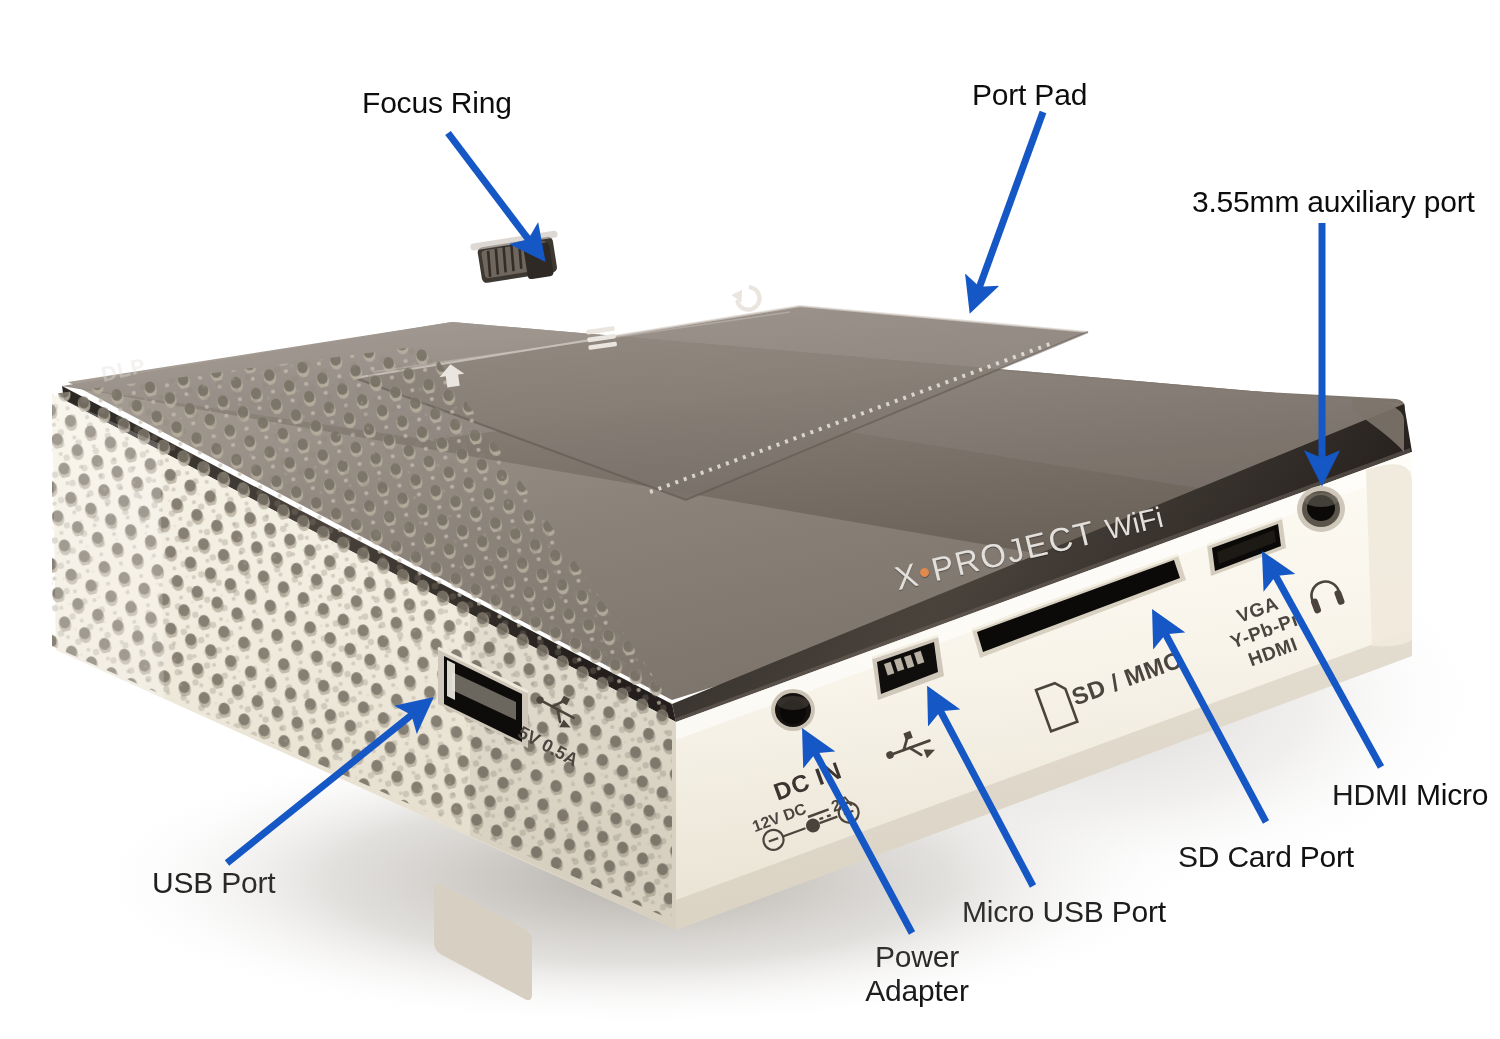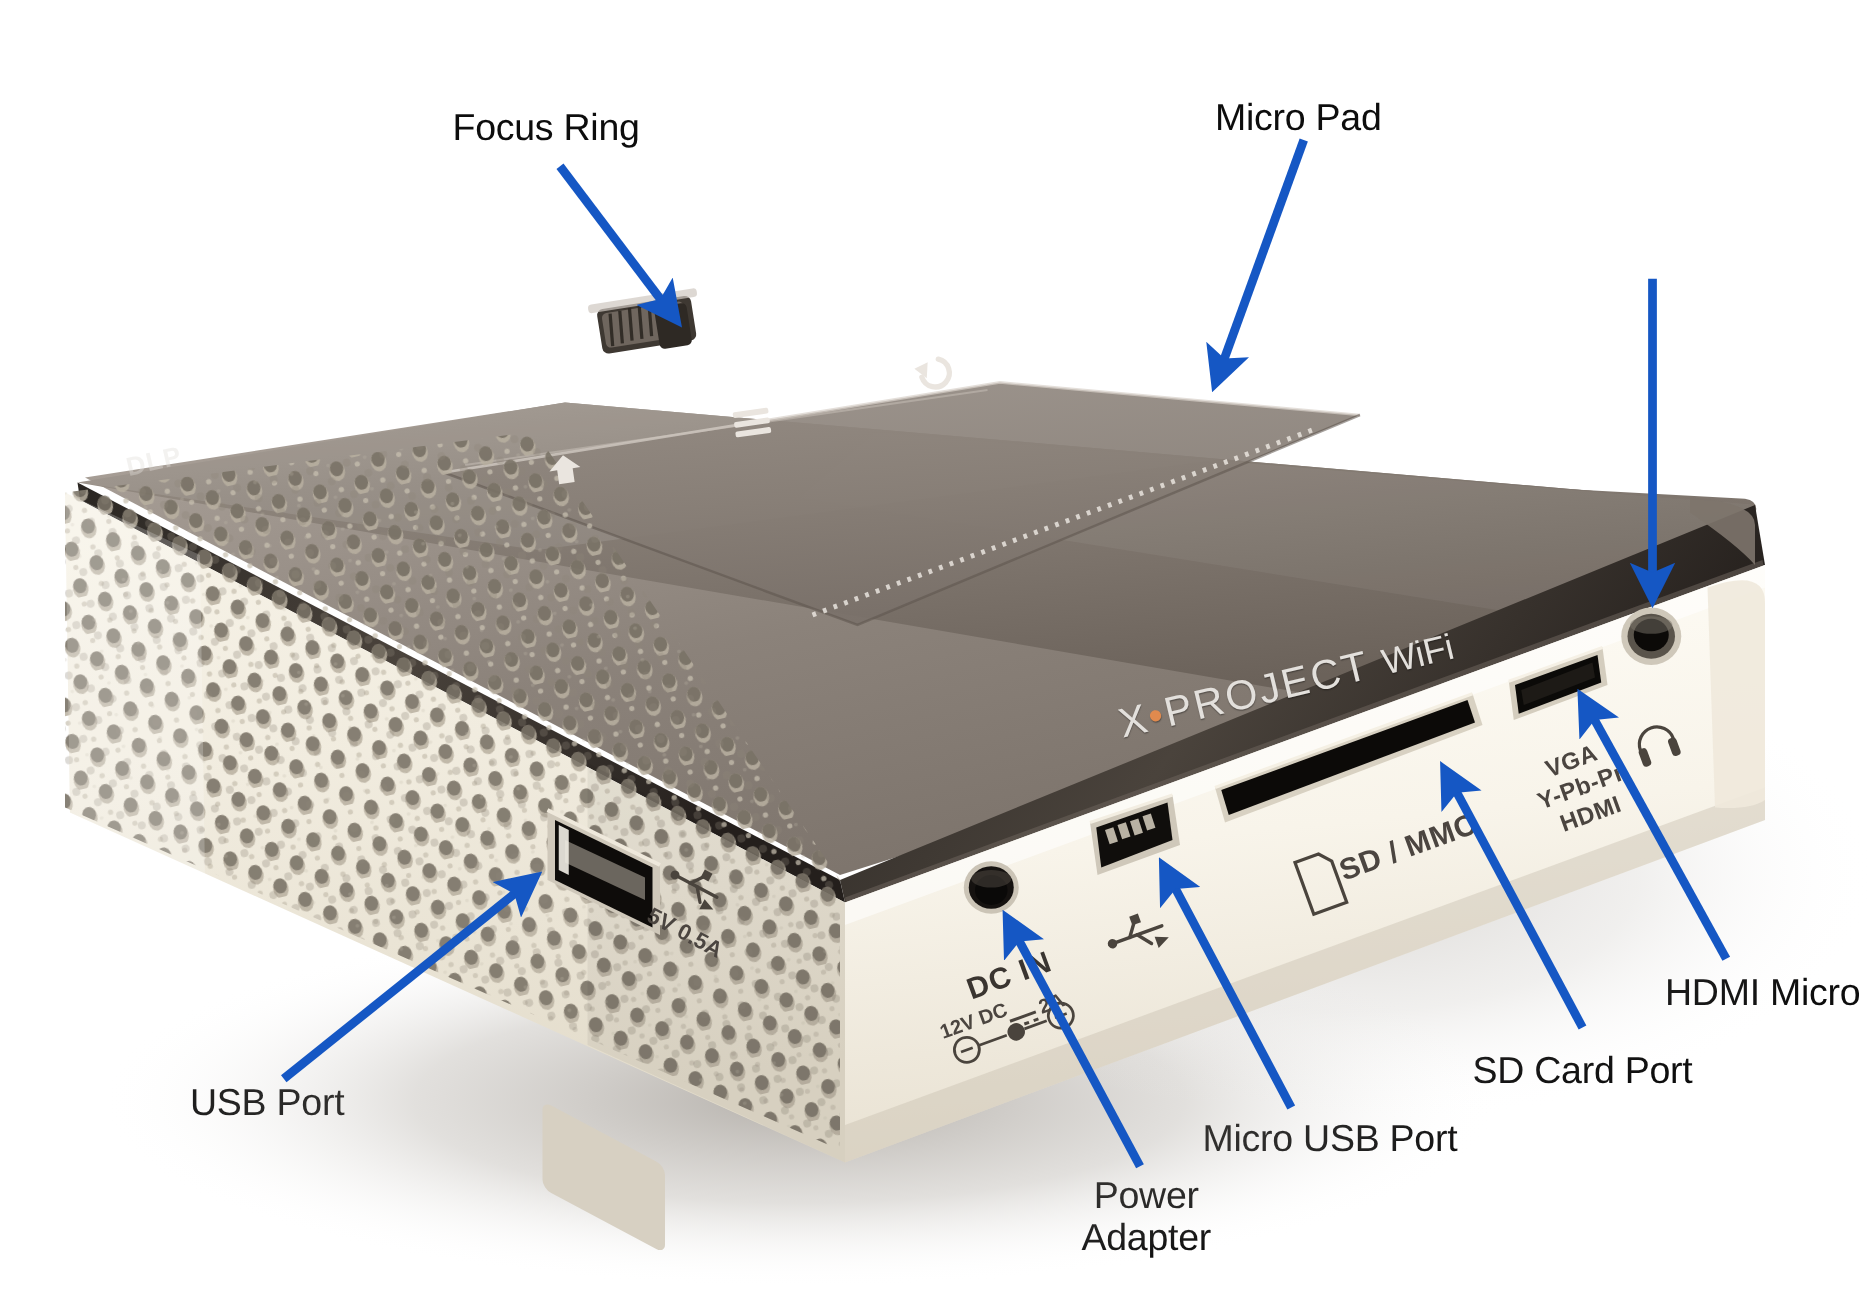--- a/index.html
+++ b/index.html
@@ -354,22 +354,23 @@
       <line x1="1381" y1="767" x2="1268" y2="562"></line>
       <line x1="1266" y1="822" x2="1158" y2="620"></line>
       <line x1="1033" y1="886" x2="933" y2="697"></line>
       <line x1="912" y1="933" x2="808" y2="739"></line>
       <line x1="227" y1="863" x2="424" y2="705"></line>
     </g>
   </svg>
 
   <div class="callout-label" style="left:362px; top:86px;">Focus Ring</div>
 
-  <div class="callout-label" style="left:972px; top:78px;">Micro Pad</div>
-
+  <div class="callout-label" style="left:972px; top:78px;">Port Pad</div>
+
+  <div class="callout-label" style="left:1192px; top:185px;">3.55mm auxiliary port</div>
 
   <div class="callout-label" style="left:1332px; top:778px;">HDMI Micro</div>
 
   <div class="callout-label" style="left:1178px; top:840px;">SD Card Port</div>
 
   <div class="callout-label" style="left:962px; top:895px;">Micro USB Port</div>
 
   <div class="callout-label" style="left:852px; top:940px; text-align:center; width:130px;">Power
 Adapter</div>
 

